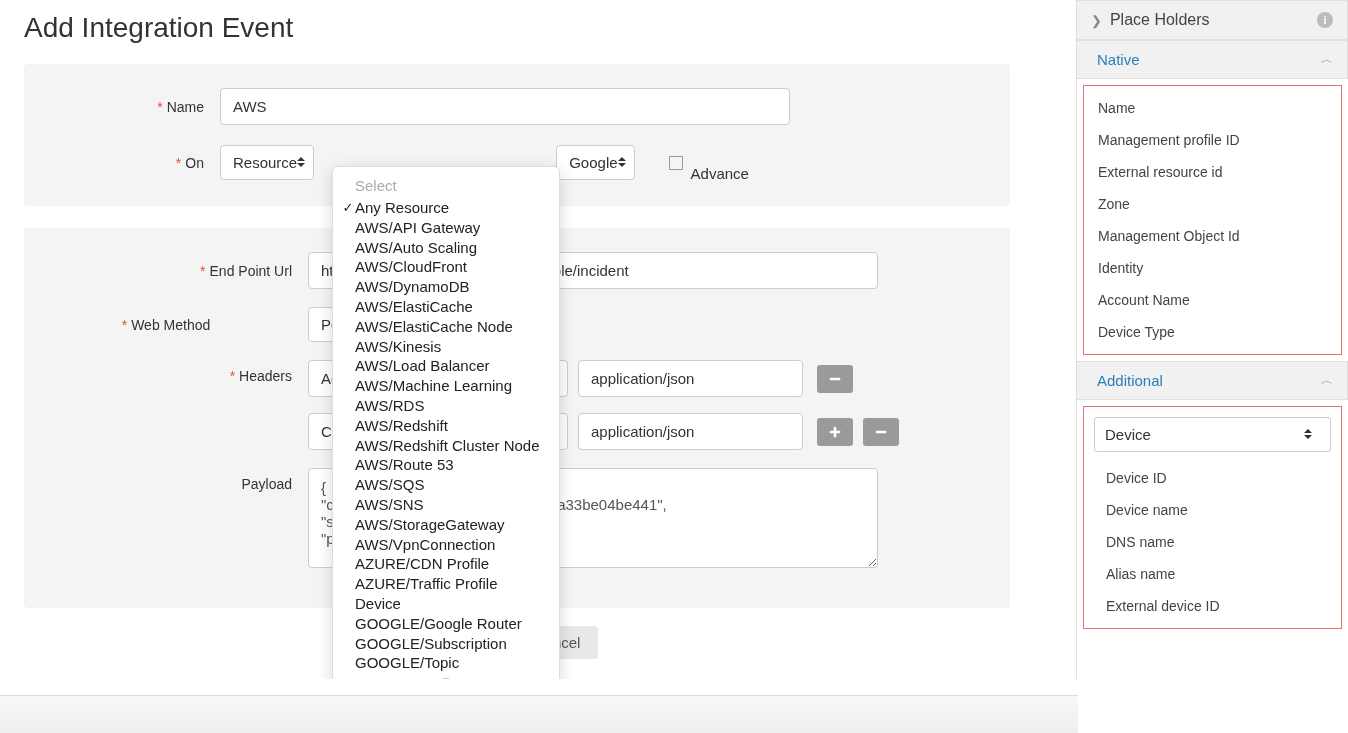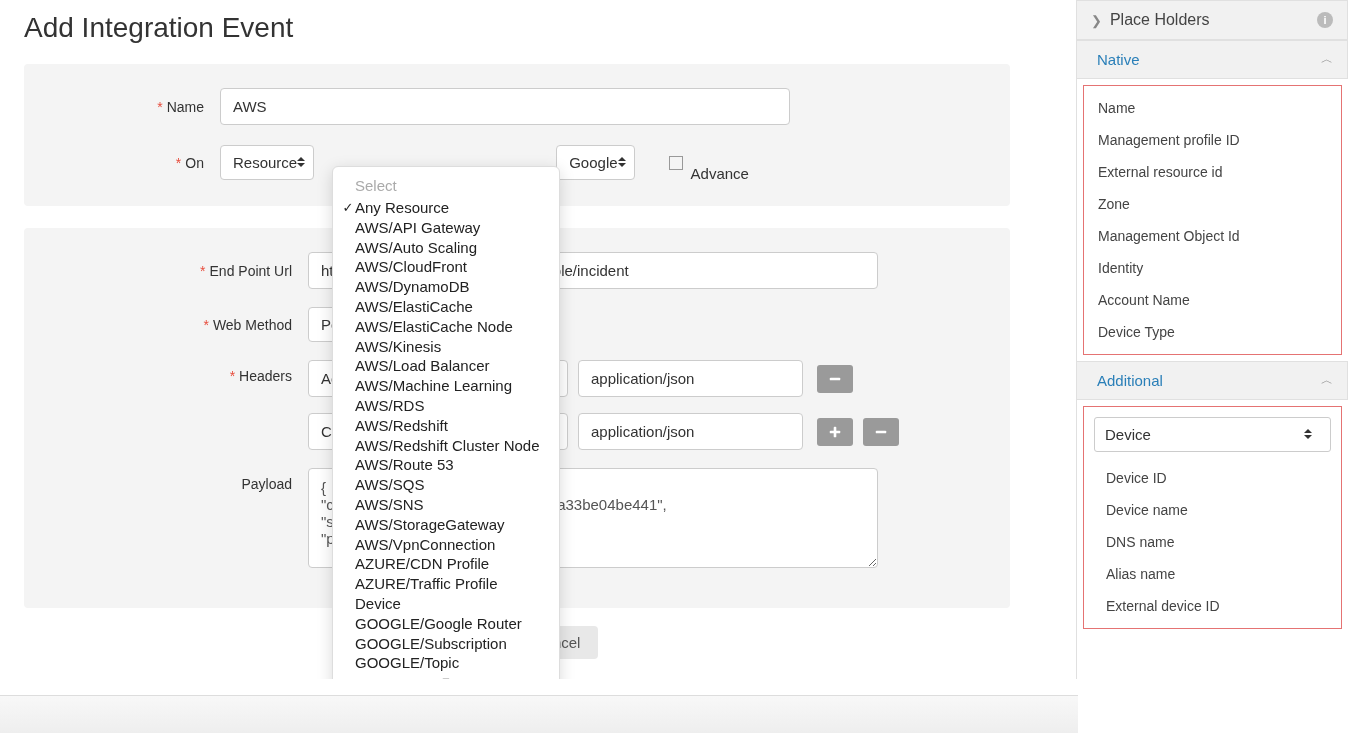--- a/index.html
+++ b/index.html
@@ -252,21 +252,21 @@
     </div>
 
     <div class="form-section" style="padding-bottom:40px;">
       <div class="form-row">
         <label class="form-label" style="width:268px;">
           <span class="required">*</span><span>End Point Url</span>
         </label>
         <input class="text-input url-input" value="https://dev00000.service-now/v1/table/incident" style="">
       </div>
       <div class="form-row">
-        <label class="form-label" style="width:268px;">
+        <label class="form-label" style="width:268px;text-align:center;">
           <span class="required">*</span><span>Web Method</span>
         </label>
         <div class="select-control">
           <span>Post</span>
           <span class="select-caret"></span>
         </div>
       </div>
       <div class="form-row" style="align-items:flex-start;">
         <label class="form-label" style="width:268px; padding-top:8px;">
           <span class="required">*</span><span>Headers</span>

